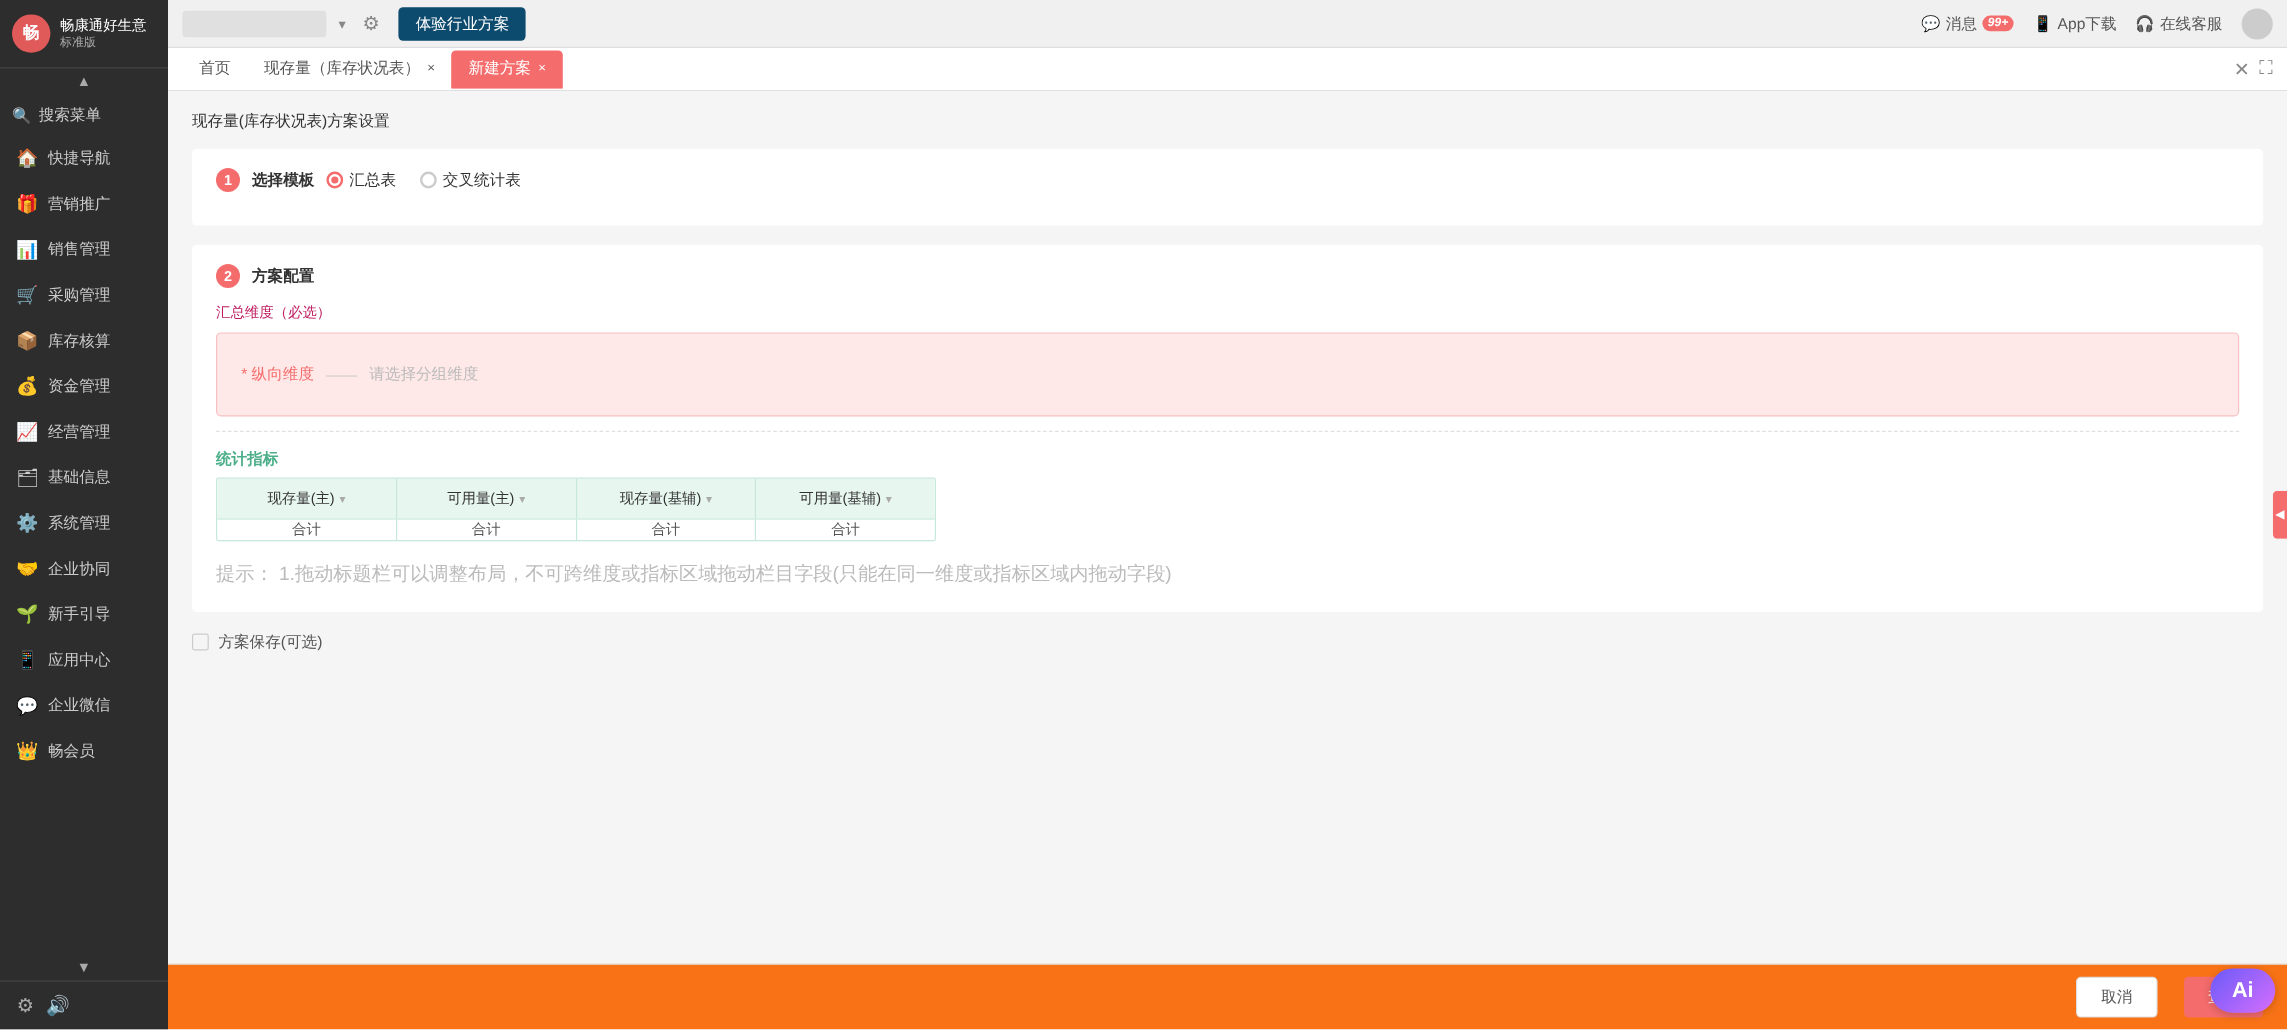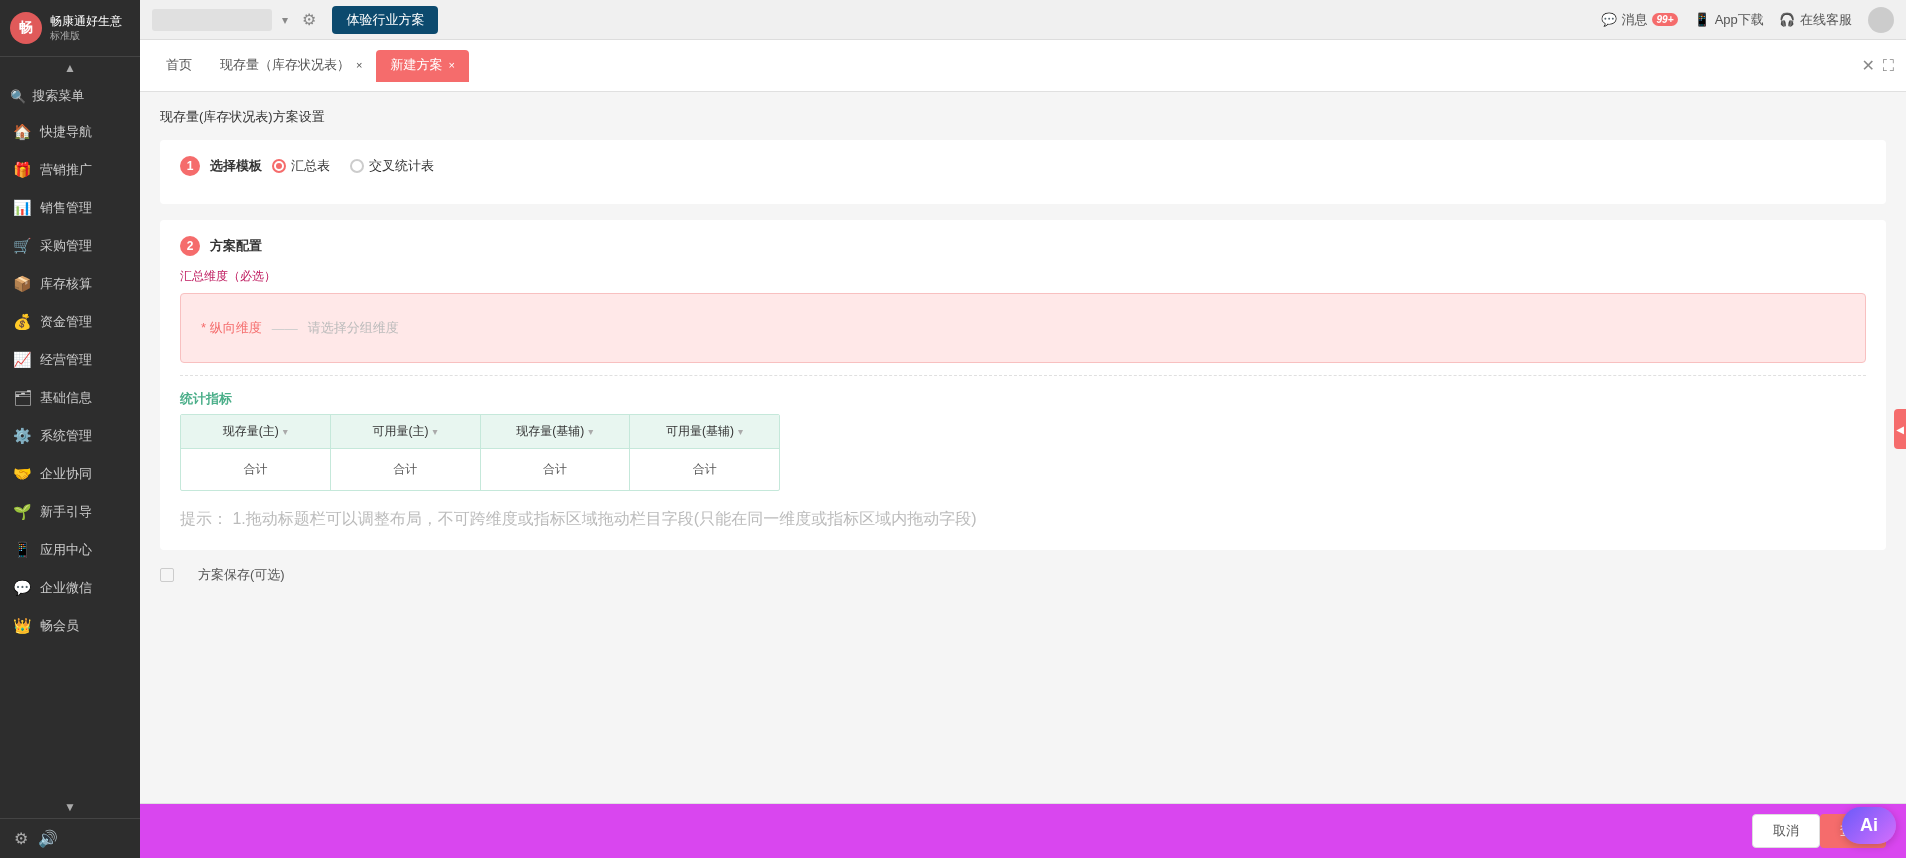--- a/index.html
+++ b/index.html
@@ -124,21 +124,21 @@
     }
     .avatar-placeholder {
       width: 26px; height: 26px;
       background: #ccc;
       border-radius: 50%;
     }
 
     
     .tabbar {
       background: #fff;
-      height: 52px;
+      height: 36px;
       display: flex;
       align-items: center;
       padding: 4px 12px;
       border-bottom: 1px solid #e0e0e0;
       flex-shrink: 0;
       gap: 0;
     }
     .tab {
       display: flex; align-items: center; gap: 6px;
       padding: 6px 14px;
@@ -307,53 +307,53 @@
     }
     .stat-col:last-child { border-right: none; }
     .stat-col .arrow { color: #aaa; font-size: 10px; cursor: pointer; }
 
     .stat-table-body {
       display: flex;
       border-top: 1px solid #c5e8da;
     }
     .stat-cell {
       flex: 1;
-      padding: 12px 12px;
+      padding: 0 12px;
       text-align: center;
       font-size: 12px;
       color: #555;
       border-right: 1px solid #c5e8da;
     }
     .stat-cell:last-child { border-right: none; }
 
     .tip-area {
       margin-top: 14px;
       color: #bbb;
       font-size: 16px;
       line-height: 1.8;
     }
 
     .save-option {
-      display: flex; align-items: center; gap: 24px;
+      display: flex; align-items: center; gap: 8px;
       font-size: 13px; color: #555;
     }
     .checkbox-box {
       width: 14px; height: 14px;
       border: 1px solid #ccc;
       border-radius: 2px;
     }
 
     
     .footer-bar {
-      background: #d946ef;
+      background: #f97316;
       border-top: 1px solid #e0e0e0;
       padding: 10px 20px;
       display: flex;
       justify-content: flex-end;
-      gap: 0;
+      gap: 22px;
       flex-shrink: 0;
     }
     .btn-cancel {
       background: white;
       border: 1px solid #ddd;
       border-radius: 4px;
       padding: 7px 20px;
       font-size: 13px;
       cursor: pointer;
       color: #555;

